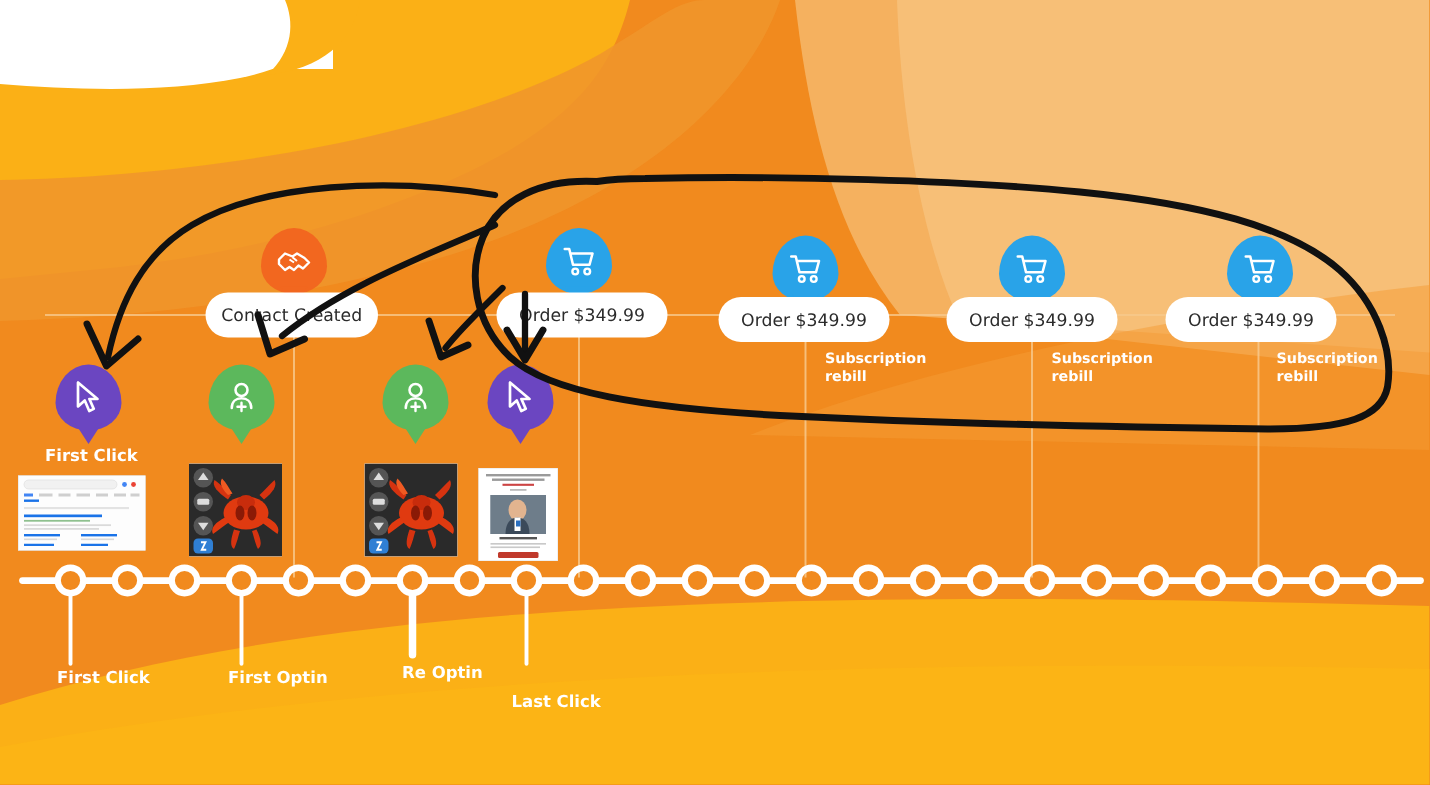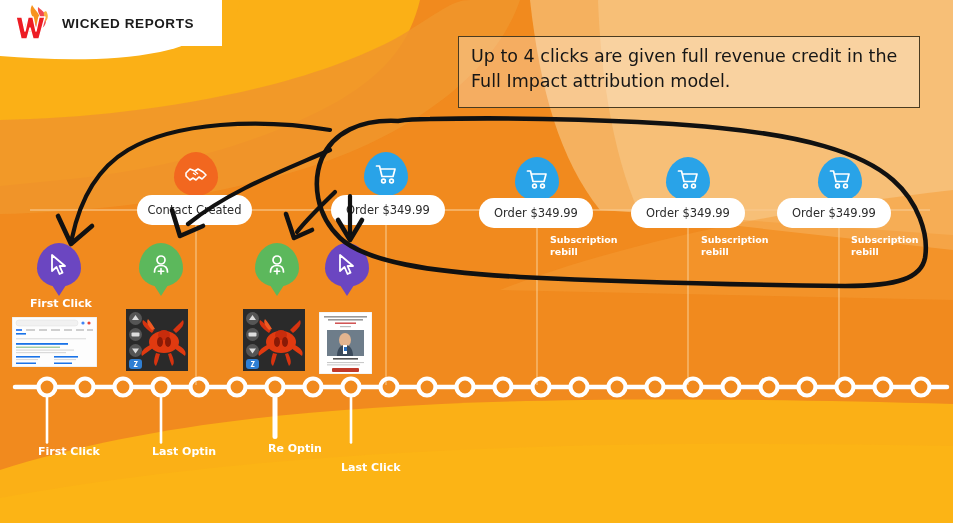--- a/index.html
+++ b/index.html
@@ -108,35 +108,21 @@
 
     <line x1="30" y1="210" x2="930" y2="210" stroke="#F8C98C" stroke-width="1.4" opacity="0.8"></line>
 
     <line x1="196" y1="212" x2="196" y2="385" stroke="#F8C98C" stroke-width="1.3" opacity="0.85"></line>
     <line x1="386" y1="212" x2="386" y2="385" stroke="#F8C98C" stroke-width="1.3" opacity="0.85"></line>
     <line x1="537" y1="214" x2="537" y2="385" stroke="#F8C98C" stroke-width="1.3" opacity="0.85"></line>
     <line x1="688" y1="214" x2="688" y2="385" stroke="#F8C98C" stroke-width="1.3" opacity="0.85"></line>
     <line x1="839" y1="214" x2="839" y2="385" stroke="#F8C98C" stroke-width="1.3" opacity="0.85"></line>
   </svg>
 
-  <div class="logo-banner">
-    <div class="logo-mark">
-      <svg viewBox="0 0 46 40" width="46" height="40">
-        <path d="M24,2 C20,10 26,13 25,19 C24,24 19,24 18,20 C16,25 20,30 25,29 C31,28 34,22 32,15 C31,10 27,7 24,2 Z" fill="#F7941E"></path>
-        <path d="M30,4 C29,11 34,13 33,18 C32,22 28,23 27,20 C26,24 30,27 34,25 C38,23 39,17 37,12 C36,8 33,7 30,4 Z" fill="#ED1C24" opacity="0.8"></path>
-        <path d="M36,9 C35,14 38,15 37,19 C40,17 41,12 38,8 Z" fill="#FBB040"></path>
-        <path d="M8,14 L14,14 L17,28 L20,14 L25,14 L28,28 L31,14 L37,14 L31,36 L25,36 L22,25 L19,36 L13,36 Z" fill="#ED1C24" stroke="#ffffff" stroke-width="1.4" stroke-linejoin="round"></path>
-      </svg>
-    </div>
-    <div class="logo-text">WICKED REPORTS</div>
-  </div>
-
-  <div class="callout">
-    <span>Up to 4 clicks are given full revenue credit in the Full Impact attribution model.</span>
-  </div>
+
 
   <svg class="tl-svg" viewBox="0 0 953 523">
     <g id="timeline-dots">
         <circle cx="47" cy="387" r="8.5" fill="none" stroke="#ffffff" stroke-width="4.2"></circle>
         <line x1="57" y1="387" x2="75" y2="387" stroke="#ffffff" stroke-width="4.5" stroke-linecap="round"></line>
         <circle cx="85" cy="387" r="8.5" fill="none" stroke="#ffffff" stroke-width="4.2"></circle>
         <line x1="95" y1="387" x2="113" y2="387" stroke="#ffffff" stroke-width="4.5" stroke-linecap="round"></line>
         <circle cx="123" cy="387" r="8.5" fill="none" stroke="#ffffff" stroke-width="4.2"></circle>
         <line x1="133" y1="387" x2="151" y2="387" stroke="#ffffff" stroke-width="4.5" stroke-linecap="round"></line>
         <circle cx="161" cy="387" r="8.5" fill="none" stroke="#ffffff" stroke-width="4.2"></circle>
@@ -394,21 +380,21 @@
       <rect x="24" y="33" width="4" height="9" fill="#fff"></rect>
       <rect x="25" y="35" width="3" height="4" fill="#2a6fbf"></rect>
       <rect x="14" y="46" width="25" height="1.6" fill="#555"></rect>
       <rect x="8" y="50" width="37" height="1.1" fill="#c9c9c9"></rect>
       <rect x="8" y="52.3" width="33" height="1.1" fill="#c9c9c9"></rect>
       <rect x="13" y="56" width="27" height="4" rx="1" fill="#c0392b"></rect>
     </svg>
   </div>
 
   <div class="tlabel" style="left:38px;top:445px;">First Click</div>
-  <div class="tlabel" style="left:152px;top:445px;">Last Optin</div>
+  <div class="tlabel" style="left:152px;top:445px;">First Optin</div>
   <div class="tlabel" style="left:268px;top:442px;text-align:center;">Re  Optin</div>
   <div class="tlabel" style="left:341px;top:461px;">Last  Click</div>
 
   <svg class="lasso-svg" viewBox="0 0 953 523">
     <path d="M398,121 C360,119 333,133 322,158 C312,182 316,215 340,238 C366,262 430,272 520,277
              C620,282 760,285 845,286 C898,286 921,278 925,258 C929,234 918,202 893,180
              C860,151 800,136 720,128 C640,120 520,117 430,119 C414,119 404,120 398,121 Z" fill="none" stroke="#111" stroke-width="4.6" stroke-linecap="round" stroke-linejoin="round"></path>
   </svg>
 
   <svg class="arrows-svg" viewBox="0 0 953 523">

